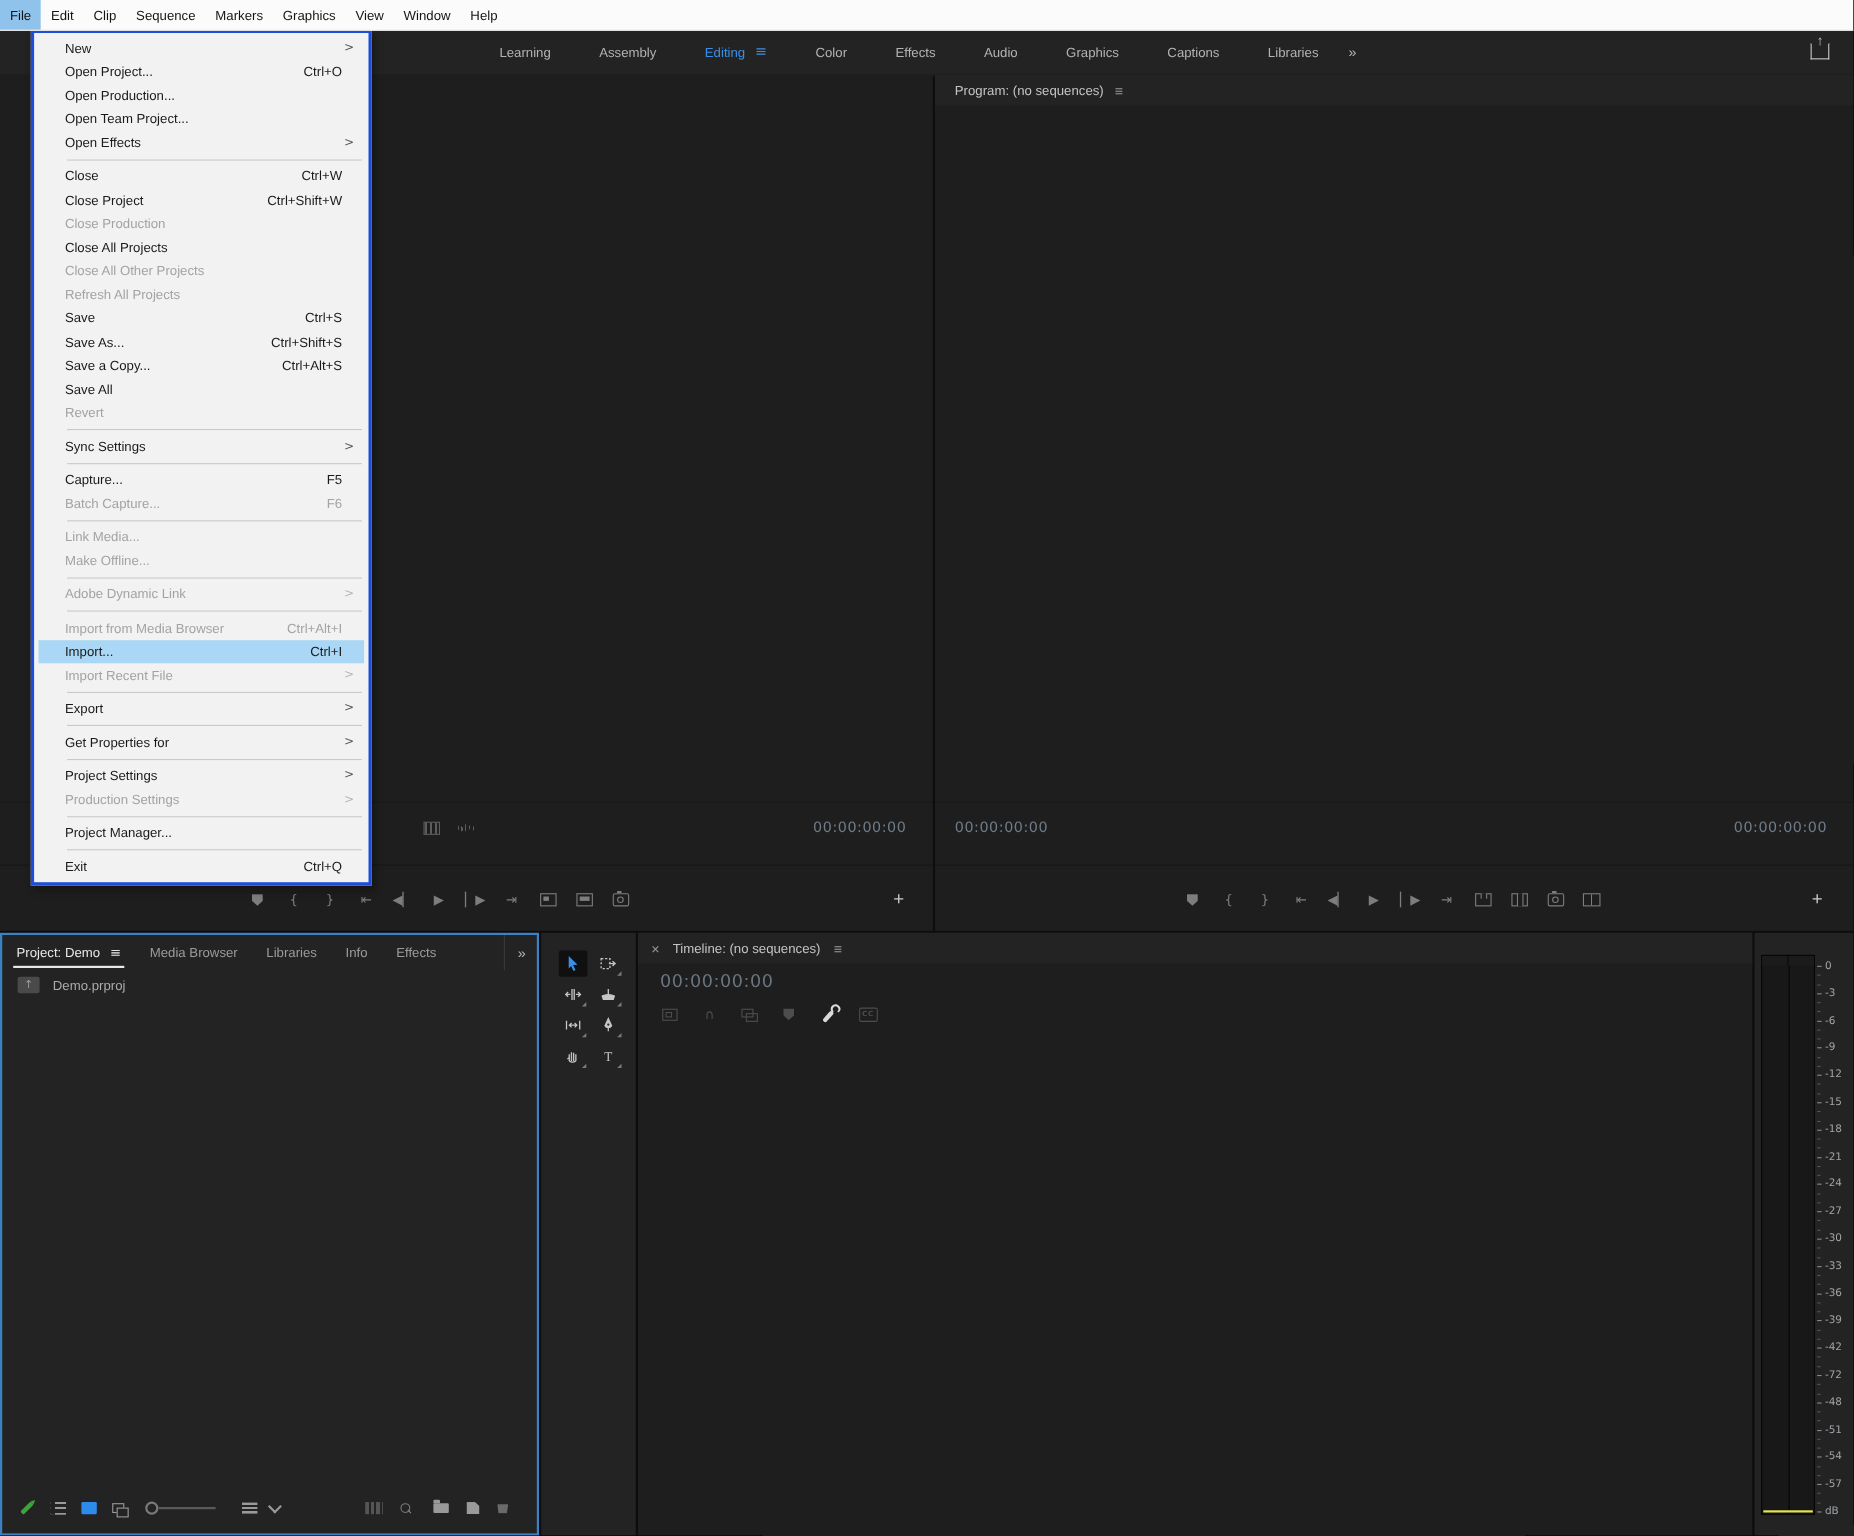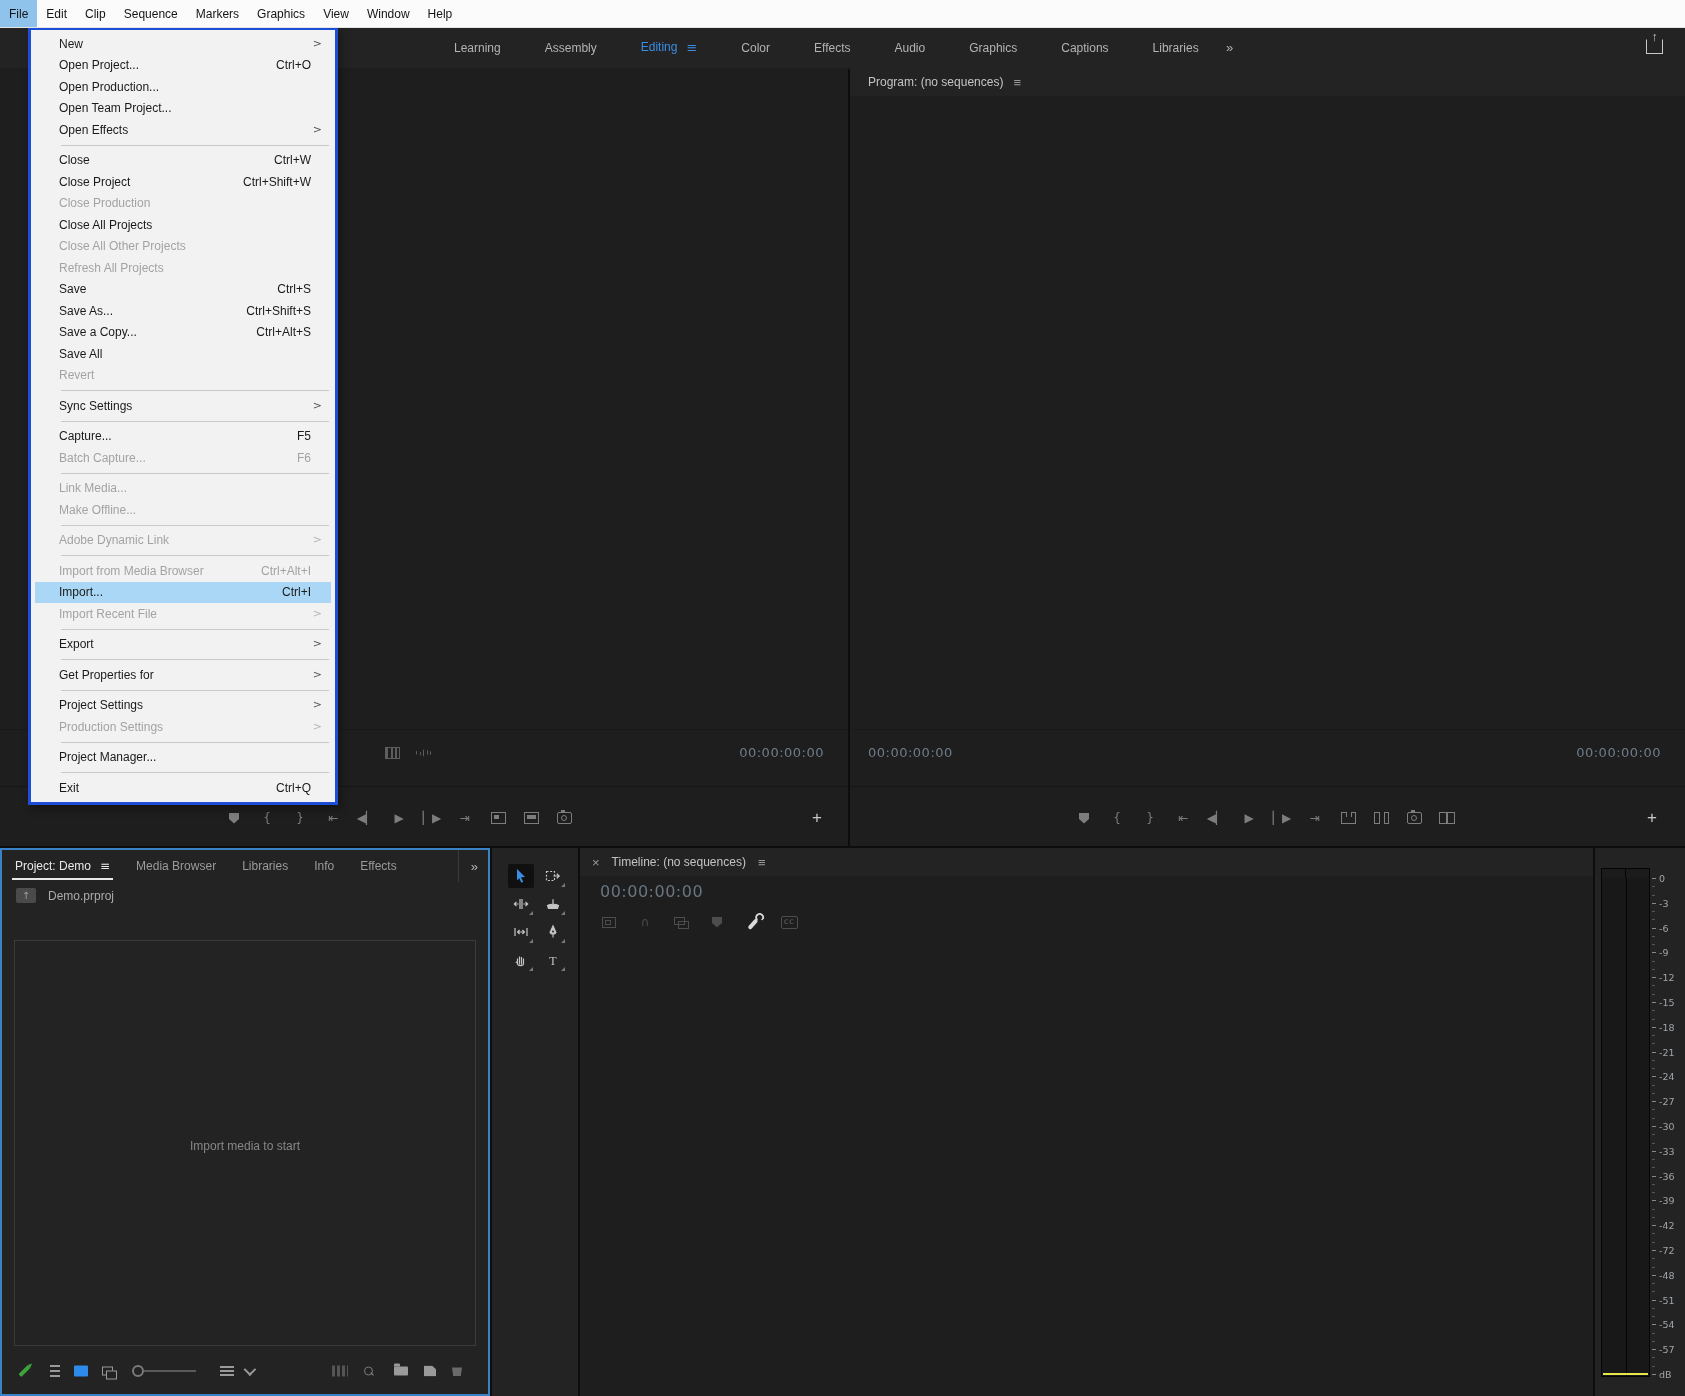--- a/index.html
+++ b/index.html
@@ -17,21 +17,21 @@
   .mi .spacer{flex:1;}
   .mi .sc{font-size:12px;color:inherit;white-space:nowrap;}
   .mi .sub{position:absolute;right:9px;top:50%;transform:translateY(-56%);font-size:11px;color:#555;}
   .mi.dis{color:#a3a3a3;}
   .mi.dis .sub{color:#b5b5b5;}
   .mi.hl{background:var(--menu-highlight,#a9d7f5);}
   .msep{height:1px;background:#c9c9c9;margin:4px 2px 4px 26px;}
   
   .wsbar{position:absolute;left:0;top:27px;width:1685px;height:41px;background:#232323;border-bottom:2px solid #151515;}
   .wstabs{position:absolute;left:432px;top:0;height:41px;display:flex;align-items:center;}
-  .wstab{padding:0 22px;font-size:12px;color:#b3b3b3;display:flex;align-items:flex-start;gap:9px;}
+  .wstab{padding:0 22px;font-size:12px;color:#b3b3b3;display:flex;align-items:flex-end;gap:9px;}
   .wstab.active{color:var(--accent-blue,#3a8ee6);}
   .wstab .ham{font-size:13px;}
   .ws-overflow{position:absolute;left:1226px;top:0;height:41px;display:flex;align-items:center;font-size:13px;color:#b3b3b3;letter-spacing:1px;}
   .share{position:absolute;right:22px;top:12px;width:15px;height:13px;border:1.5px solid #c9c9c9;border-top-color:transparent;}
   .share::before{content:'↑';position:absolute;left:50%;top:-9px;transform:translateX(-50%);font-size:12px;line-height:12px;color:#c9c9c9;background:transparent;}
   
   .monitors{position:absolute;left:0;top:68px;width:1685px;height:778px;}
   .monitor{position:absolute;top:0;height:778px;background:#1e1e1e;}
   .mon-source{left:0;width:848px;}
   .mon-program{left:850px;width:835px;}
@@ -290,23 +290,20 @@
             <span>Info</span>
           </span>
           <span class="pp-tab">
             <span>Effects</span>
           </span>
         </div>
       <div class="pp-overflow">»</div>
       <div class="pp-file">
         <span class="upfolder glyph">↑</span>
         <span>Demo.prproj</span>
-      </div>
-      <div class="bin">
-        <div class="bin-msg">Import media to start</div>
       </div>
       <div class="pp-toolbar">
         <span class="ptool" style="left:16px">
             <span class="i-pencil"></span>
           </span>
         <span class="ptool" style="left:44px">
             <span class="i-list"></span>
           </span>
         <span class="ptool" style="left:72px">
             <span class="i-grid"></span>

